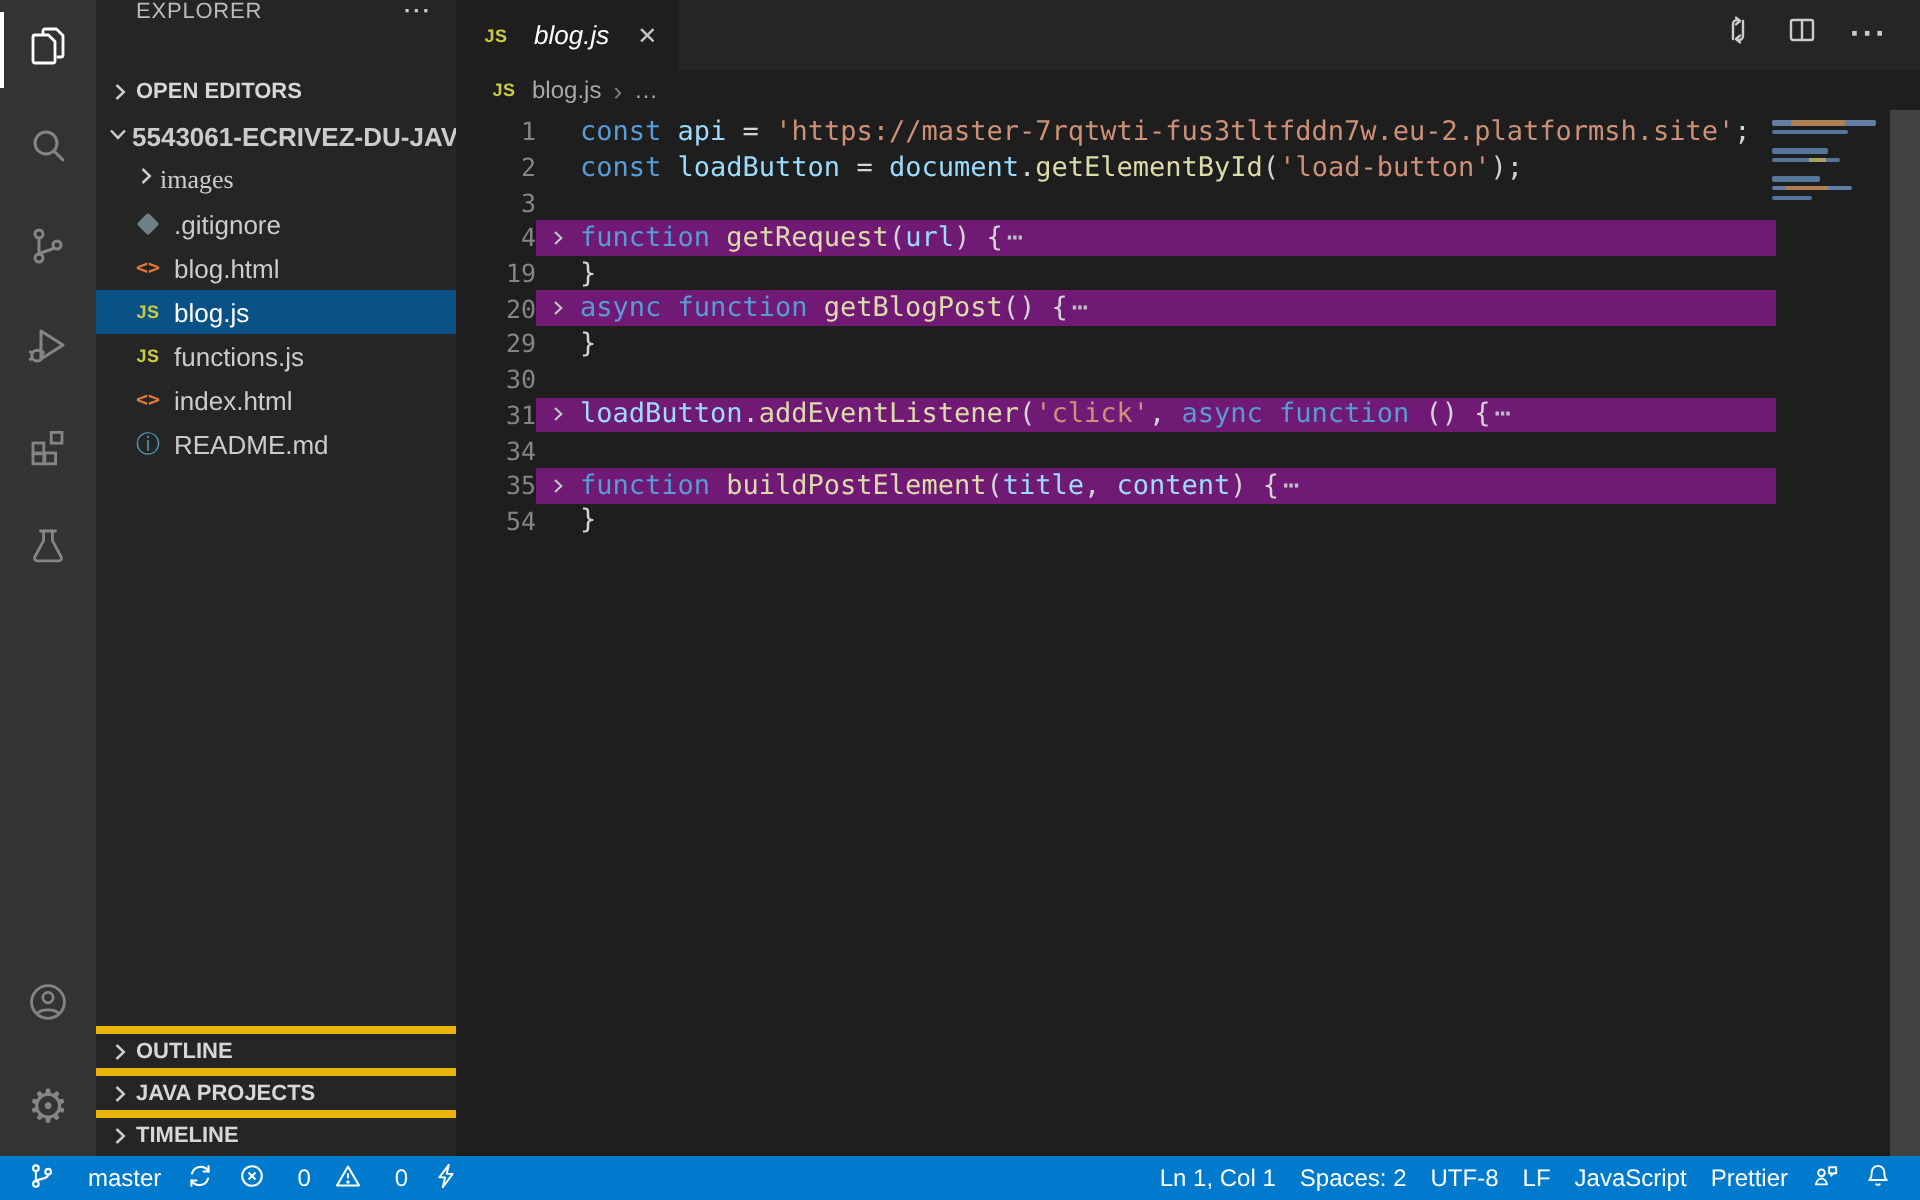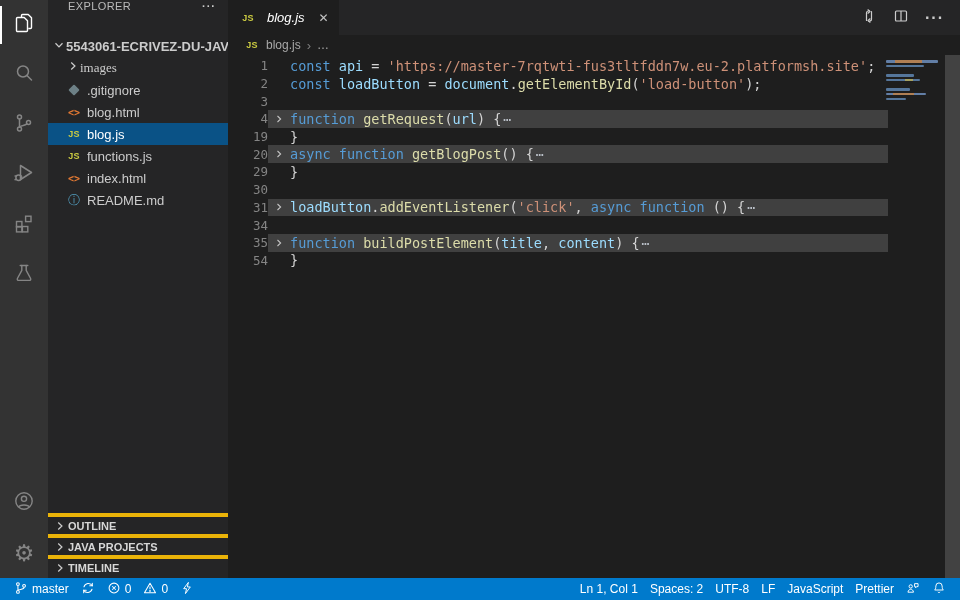--- a/index.html
+++ b/index.html
@@ -46,21 +46,21 @@
   .tab-actions svg{width:16px;height:16px;cursor:pointer}
   .ta-more{font-weight:bold;letter-spacing:1px;cursor:pointer}
   .breadcrumbs{height:20px;display:flex;align-items:center;gap:6px;padding-left:16px;font-size:12px;color:#a9a9a9;flex-shrink:0}
   .bc-sep{color:#7f7f7f;font-size:13px}
 
   .code-wrap{flex:1;position:relative;overflow:hidden}
   .code-lines{padding-top:2px}
   .code-row{height:17.7px;display:flex;align-items:center;font-family:"DejaVu Sans Mono",monospace;font-size:13.5px;cursor:text}
   .ln{width:40px;flex-shrink:0;text-align:right;color:#858585;font-size:12.5px}
   .rest{flex:1;display:flex;align-items:center;height:100%;margin-right:72px;min-width:0}
-  .code-row.hl .rest{background:#404040}
+  .code-row.hl .rest{background:#701a75}
   .foldcol{width:22px;display:flex;align-items:center;justify-content:center;color:#c5c5c5;flex-shrink:0;cursor:pointer}
   .foldcol svg{width:12px;height:12px}
   .codetext{white-space:pre}
   .tk-kw{color:#569cd6}
   .tk-var{color:#9cdcfe}
   .tk-fn{color:#dcdcaa}
   .tk-str{color:#ce9178}
   .tk-link{color:#ce9178;}
   .tk-pun{color:#d4d4d4}
   .tk-fold{color:#b9bfc7;margin-left:2px}
@@ -69,21 +69,21 @@
   .mmrow{height:2.5px;margin-bottom:2.2px;border-radius:1px;opacity:.9}
   .mk-a{background:linear-gradient(90deg,#6a89b5 0 18%,#c08a5a 18% 70%,#6a89b5 70% 100%)}
   .mk-b{background:#5b7fa8}
   .mk-c{background:linear-gradient(90deg,#5b7fa8 0 55%,#b5b06a 55% 80%,#5b7fa8 80% 100%)}
   .scrollbar{position:absolute;top:0;right:0;bottom:0;width:15px;background:#424242;cursor:pointer}
 
   
   .statusbar{height:22px;background:#007acc;color:#ffffff;display:flex;align-items:center;font-size:12px;padding:0 8px;flex-shrink:0}
   .sb-group{display:flex;align-items:center;height:100%}
   .sb-right{margin-left:auto}
-  .sb-item{display:flex;align-items:center;gap:4px;padding:0 6px;height:100%;cursor:pointer}
+  .sb-item{display:flex;align-items:center;gap:16px;padding:0 6px;height:100%;cursor:pointer}
   .sb-item svg{width:14px;height:14px}
 </style>
 </head>
 <body>
 
 <div class="app">
   <div class="main">
 
     <div class="activitybar">
       <div class="ab-item active">
@@ -137,20 +137,28 @@
       </div>
       <div class="ab-item">
         <span class="ab-gear">⚙</span>
       </div>
     </div>
 
     <div class="sidebar">
       <div class="sb-header">
         <span>EXPLORER</span>
         <span class="sb-more">···</span>
+      </div>
+      <div class="pane-row">
+        <span class="chev">
+            <svg viewBox="0 0 16 16" fill="none" stroke="currentColor" stroke-width="1.4">
+              <path d="M6 4l4.2 4L6 12"></path>
+            </svg>
+          </span>
+        <span>OPEN EDITORS</span>
       </div>
       <div class="tree-row tree-root">
         <span class="chev"><svg viewBox="0 0 16 16" fill="none" stroke="currentColor" stroke-width="1.4">
               <path d="M4 6l4 4.2L12 6"></path>
             </svg></span>
         <span class="lbl">5543061-ECRIVEZ-DU-JAV...</span>
       </div>
       <div id="file-tree">
           <div class="tree-row" style="padding-left: 18px; font-family: Liberation Serif, serif;">
             <span class="chev"><svg viewBox="0 0 16 16" fill="none" stroke="currentColor" stroke-width="1.4">

